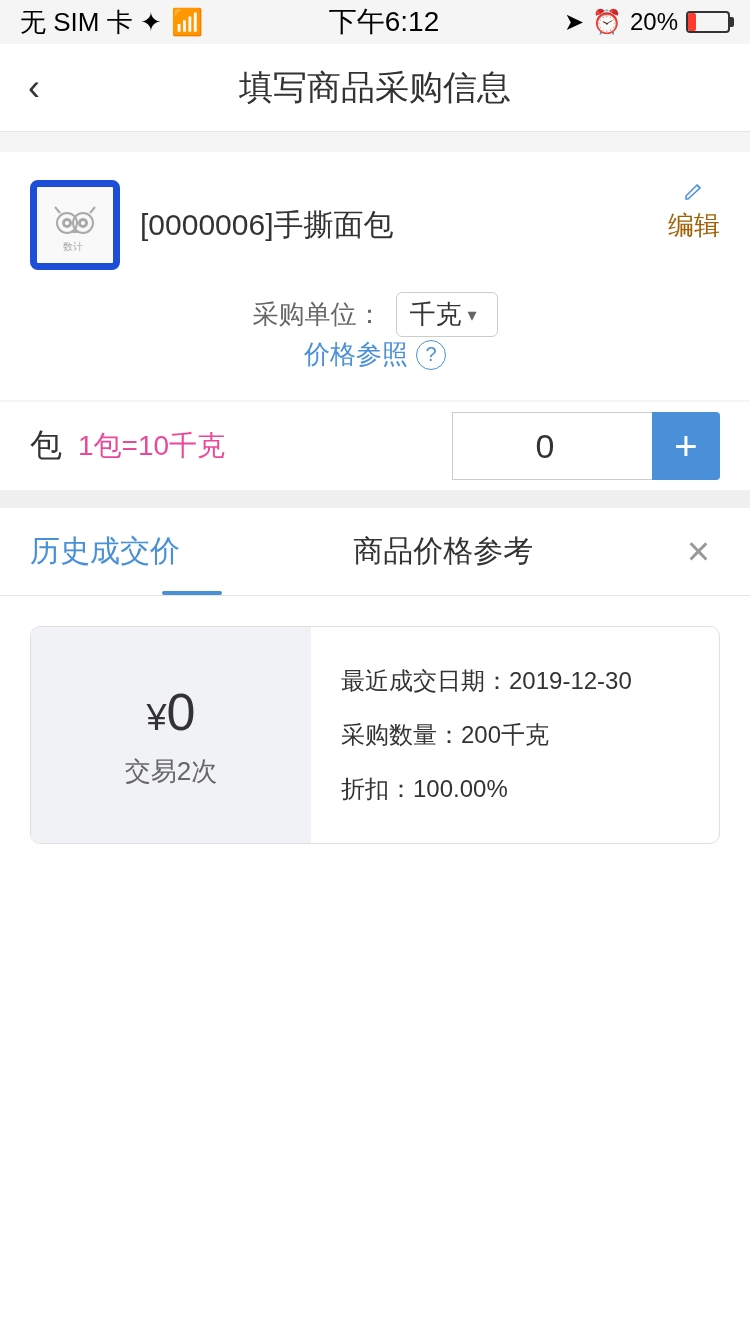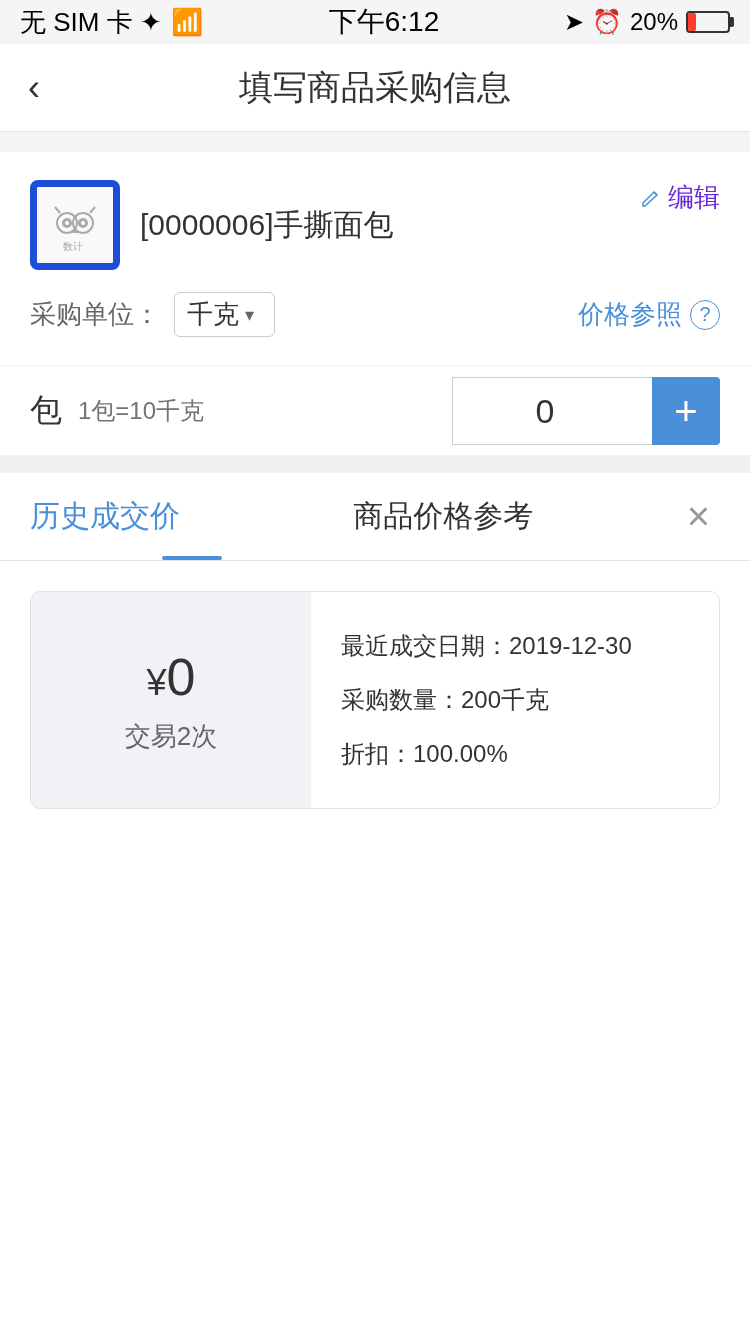--- a/index.html
+++ b/index.html
@@ -102,29 +102,31 @@
     }
     .product-name {
       font-size: 30px;
       color: #333;
       font-weight: 500;
     }
     .edit-btn {
       display: flex;
       align-items: center;
       gap: 6px;
-      color: #6d28d9;
-      font-size: 26px;
-      cursor: pointer;
+      color: #a16207;
+      font-size: 26px;
+      cursor: pointer;
+      flex-direction: column;
     }
     .product-unit-row {
       display: flex;
       align-items: center;
       justify-content: space-between;
       margin-top: 22px;
+      flex-direction: column;
     }
     .unit-left {
       display: flex;
       align-items: center;
       gap: 14px;
       font-size: 26px;
       color: #666;
     }
     .unit-select {
       border: 1px solid #ccc;
@@ -170,22 +172,22 @@
       display: flex;
       align-items: center;
       gap: 16px;
     }
     .qty-unit-big {
       font-size: 32px;
       color: #333;
       font-weight: 500;
     }
     .qty-hint {
-      font-size: 24px;
-      color: #737373;
+      font-size: 28px;
+      color: #ec4899;
     }
     .quantity-input-group {
       display: flex;
       align-items: center;
     }
     .qty-input {
       width: 200px;
       height: 68px;
       border: 1px solid #ccc;
       border-right: none;

